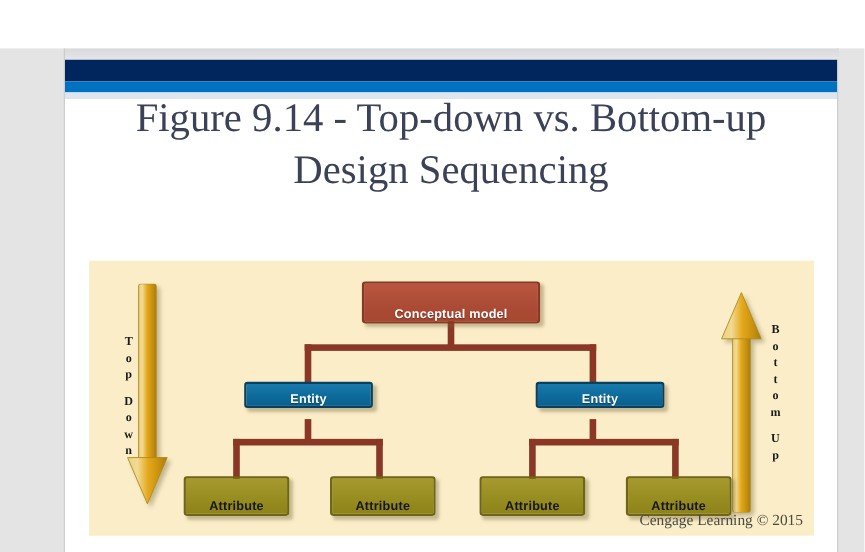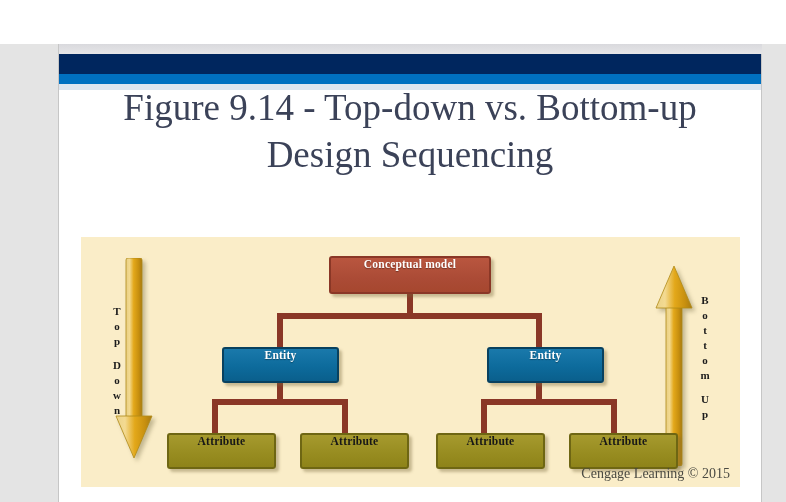--- a/index.html
+++ b/index.html
@@ -116,52 +116,52 @@
     filter: drop-shadow(3px 3px 2px rgba(90,80,40,0.35));
   }
   .arrow-down { left: 34px; top: 21px; }
   .arrow-up { left: 574px; top: 21px; }
 
   
   .node {
     position: absolute;
     box-sizing: border-box;
     display: flex;
-    align-items: flex-start;
+    align-items: flex-end;
     justify-content: center;
     border-radius: 3px;
-    font-family: Liberation Serif, serif;
+    font-family: Liberation Sans, sans-serif;
     font-weight: bold;
     font-size: 11.5px;
     letter-spacing: 0.2px;
     box-shadow: 3px 3px 3px rgba(120,105,60,0.40);
     z-index: 3;
   }
 
   .node-conceptual {
     left: 248px; top: 19px;
     width: 162px; height: 38px;
     background: linear-gradient(180deg,#b9563f 0%, #ab4b36 60%, #a6472f 100%);
     border: 2px solid #8a3726;
     color: #ffffff;
     text-shadow: 0 1px 1px rgba(0,0,0,0.35);
   }
 
   .node-entity {
-    width: 117px; height: 36px;
+    width: 117px; height: 24px;
     background: linear-gradient(180deg,#1a79ab 0%, #0d6b9c 55%, #0a5f8c 100%);
     border: 2px solid #08415f;
     color: #ffffff;
     text-shadow: 0 1px 1px rgba(0,0,0,0.35);
   }
   .entity-1 { left: 141px; top: 110px; }
   .entity-2 { left: 406px; top: 110px; }
 
   .node-attribute {
-    width: 109px; height: 36px;
+    width: 96px; height: 36px;
     background: linear-gradient(180deg,#a69a2e 0%, #988d21 55%, #8e8319 100%);
     border: 2px solid #6e6613;
     color: #171717;
   }
   .attr-1 { left: 86px; top: 196px; }
   .attr-2 { left: 219px; top: 196px; }
   .attr-3 { left: 355px; top: 196px; }
   .attr-4 { left: 488px; top: 196px; }
 
   

